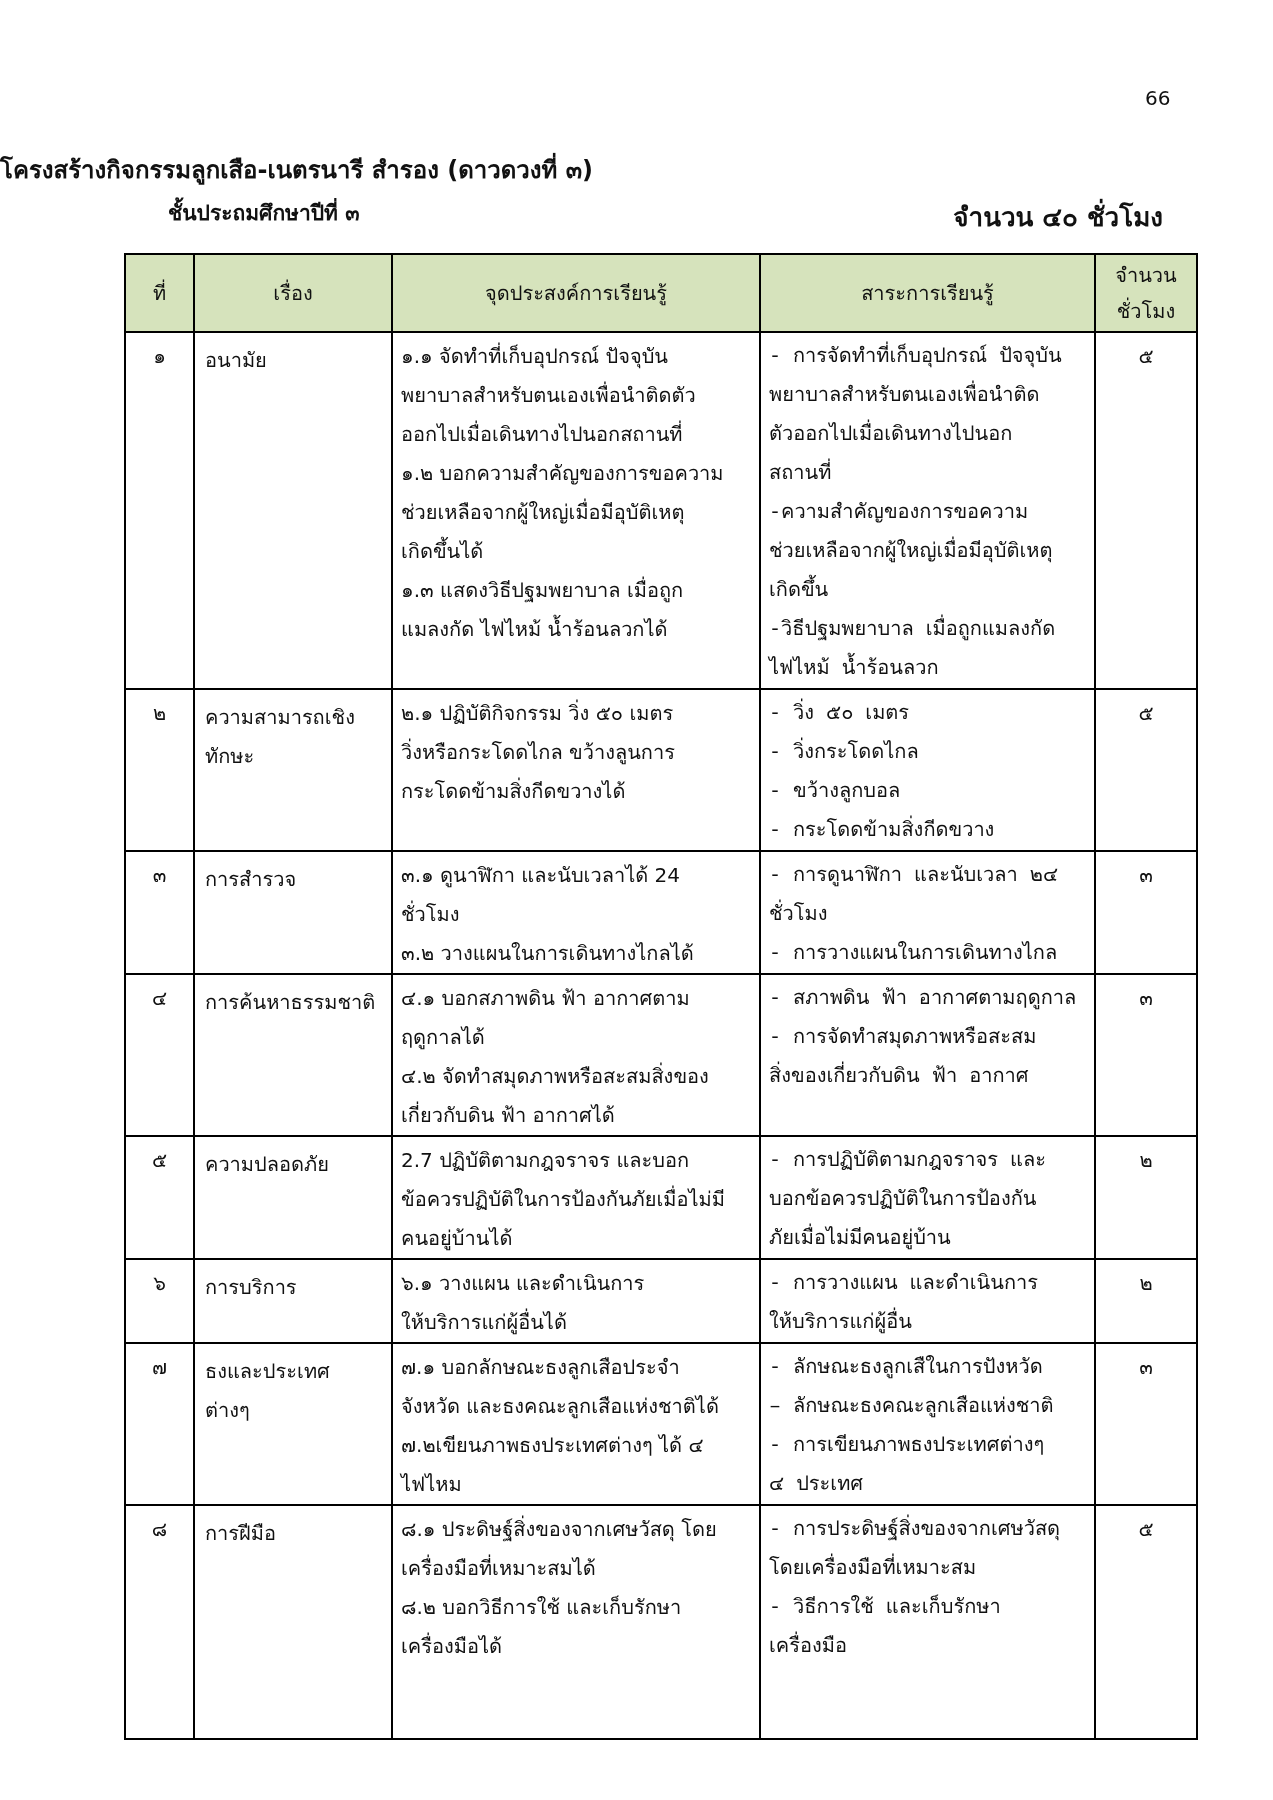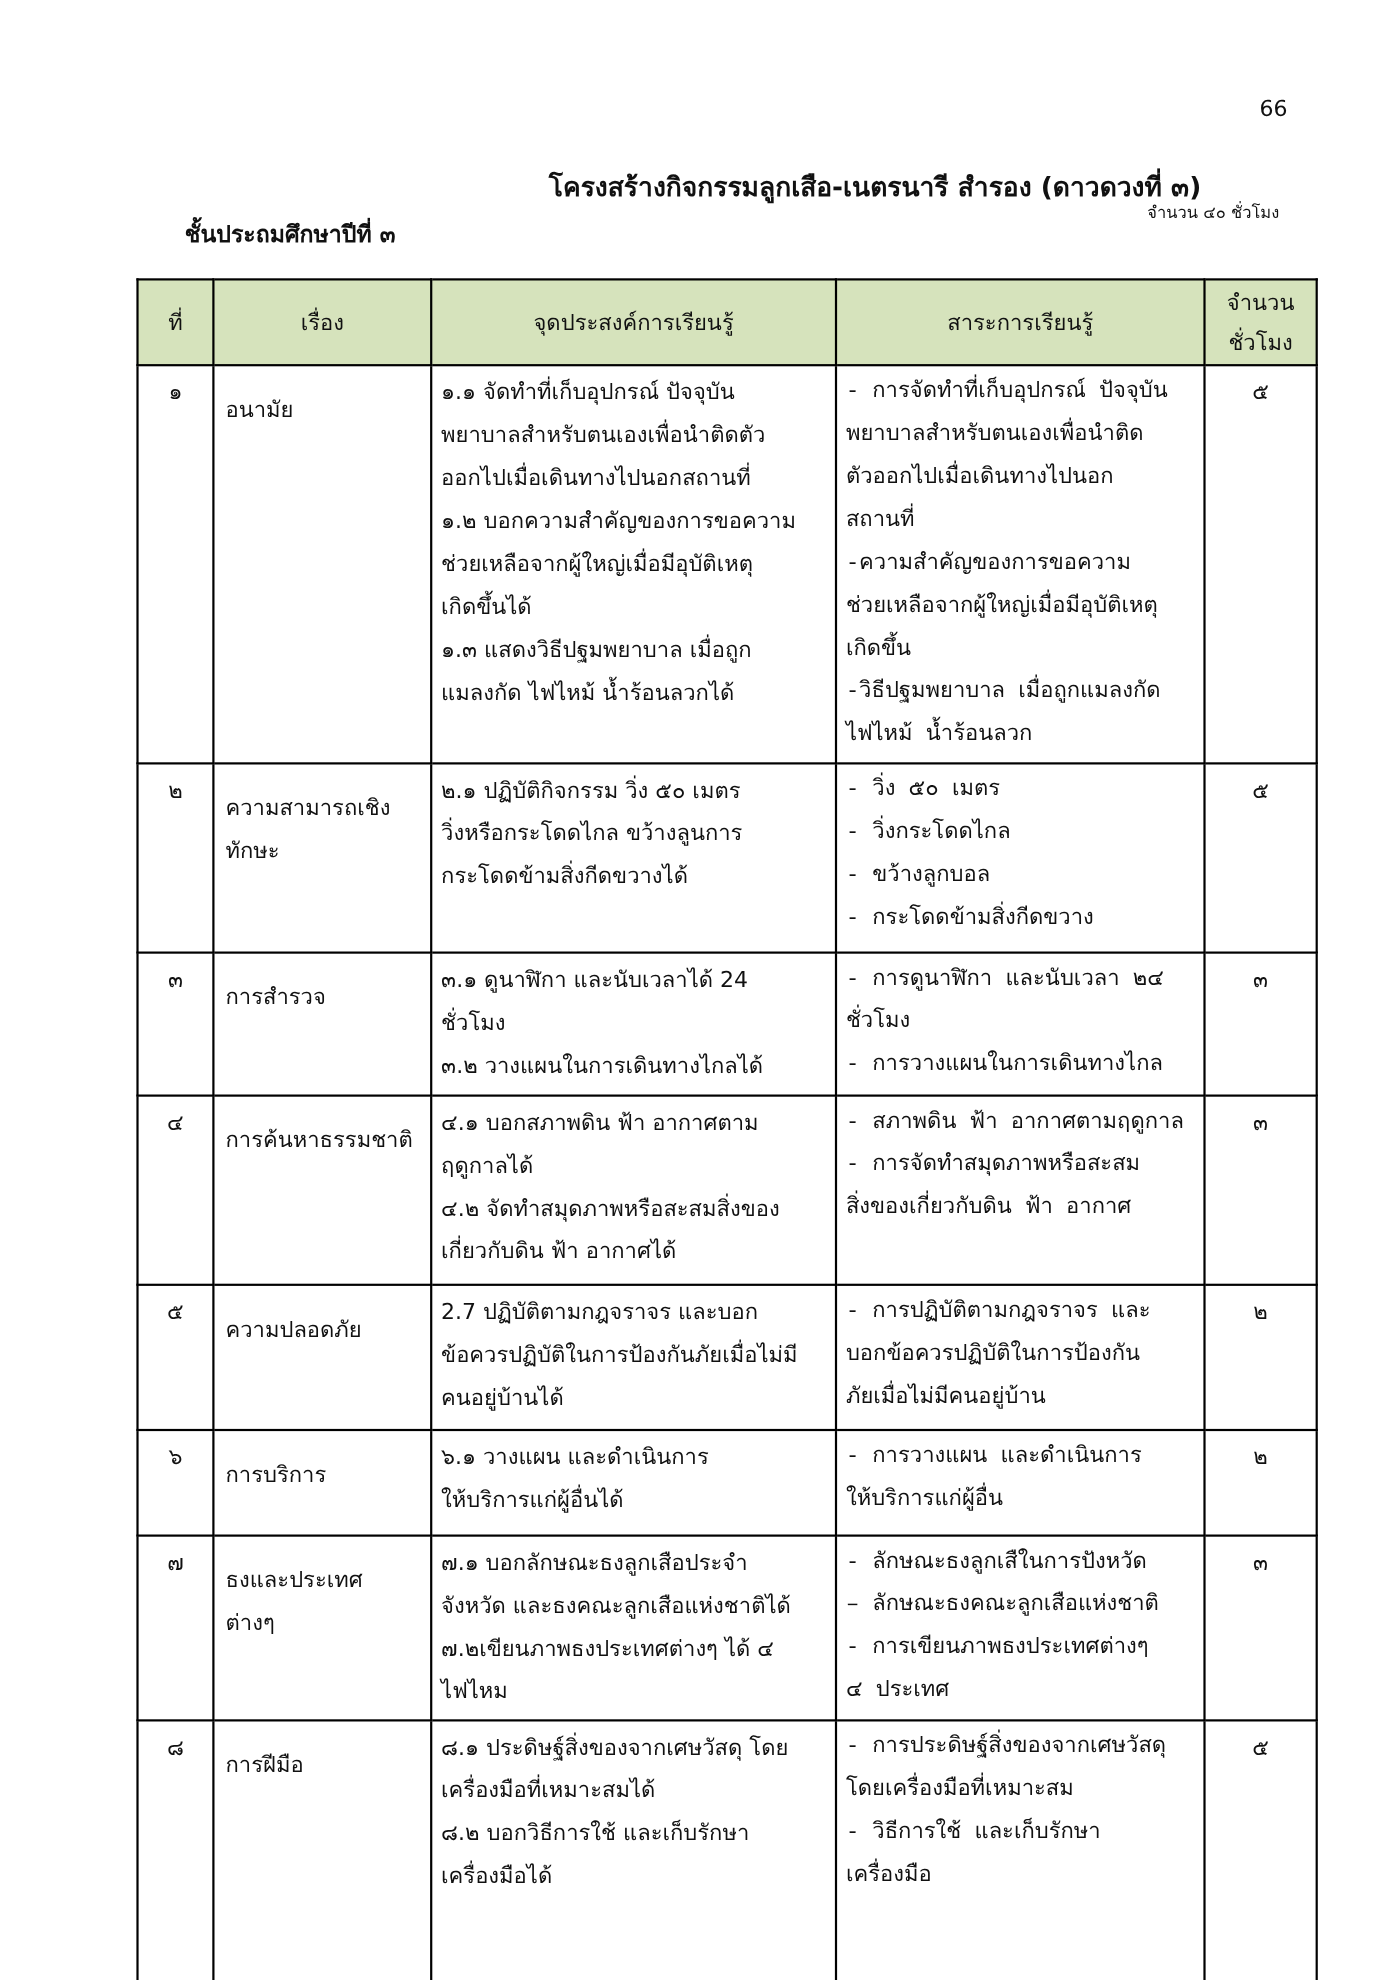--- a/index.html
+++ b/index.html
@@ -1,25 +1,25 @@
 <!DOCTYPE html>
 <html><head>
 <meta charset="utf-8">
 <style>
   html, body { margin:0; padding:0; background:#ffffff; }
   body { width:1273px; height:1800px; position:relative; font-family:"DejaVu Sans", "Liberation Sans", sans-serif; color:#111; }
   .page-number { position:absolute; top:86px; left:1145px; font-size:20px; }
-  .doc-title { position:absolute; top:150px; left:0; width:1060px; text-align:right; font-size:24px; font-weight:bold;padding-left:32px; }
+  .doc-title { position:absolute; top:150px; left:0; width:1060px; text-align:left; font-size:24px; font-weight:bold; }
   .grade-label { position:absolute; top:196px; left:168px; font-size:21px; font-weight:bold;text-align:center; }
-  .hours-label { position:absolute; top:181px; right:110px; font-size:15px; font-weight:normal; }
+  .hours-label { position:absolute; top:196px; right:110px; font-size:26px; font-weight:bold; }
   table.structure { position:absolute; top:253px; left:124px; width:1072px; border-collapse:collapse; table-layout:fixed; font-size:20px; }
   table.structure th, table.structure td { border:2px solid #000; vertical-align:top; line-height:39px; }
   table.structure th { background:#d6e3bc; font-weight:normal; text-align:center; vertical-align:middle; line-height:36px; height:76px; padding:0 4px; }
   td.c-no { text-align:center; padding:4px 0 0 0; }
-  td.c-topic { padding:20px 8px 0 10px; }
+  td.c-topic { padding:8px 8px 0 10px; }
   td.c-obj { padding:4px 8px 0 8px; }
   td.c-content { padding:4px 8px 0 8px;font-family:Liberation Mono, monospace; }
   td.c-hours { text-align:center; padding:4px 0 0 0; }
   .line { display:block; white-space:nowrap; }
   tr.r1 td { height:340px; }
   tr.r2 td { height:150px; }
   tr.r3 td { height:108px; }
   tr.r4 td { height:150px; }
   tr.r5 td { height:110px; }
   tr.r6 td { height:74px; }

